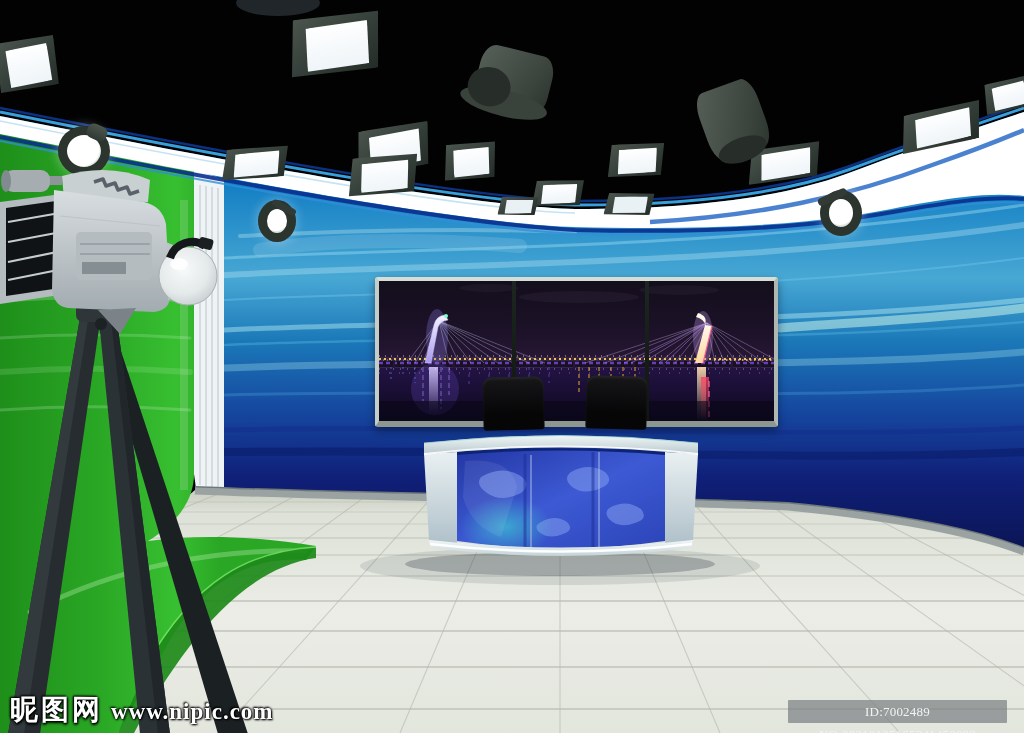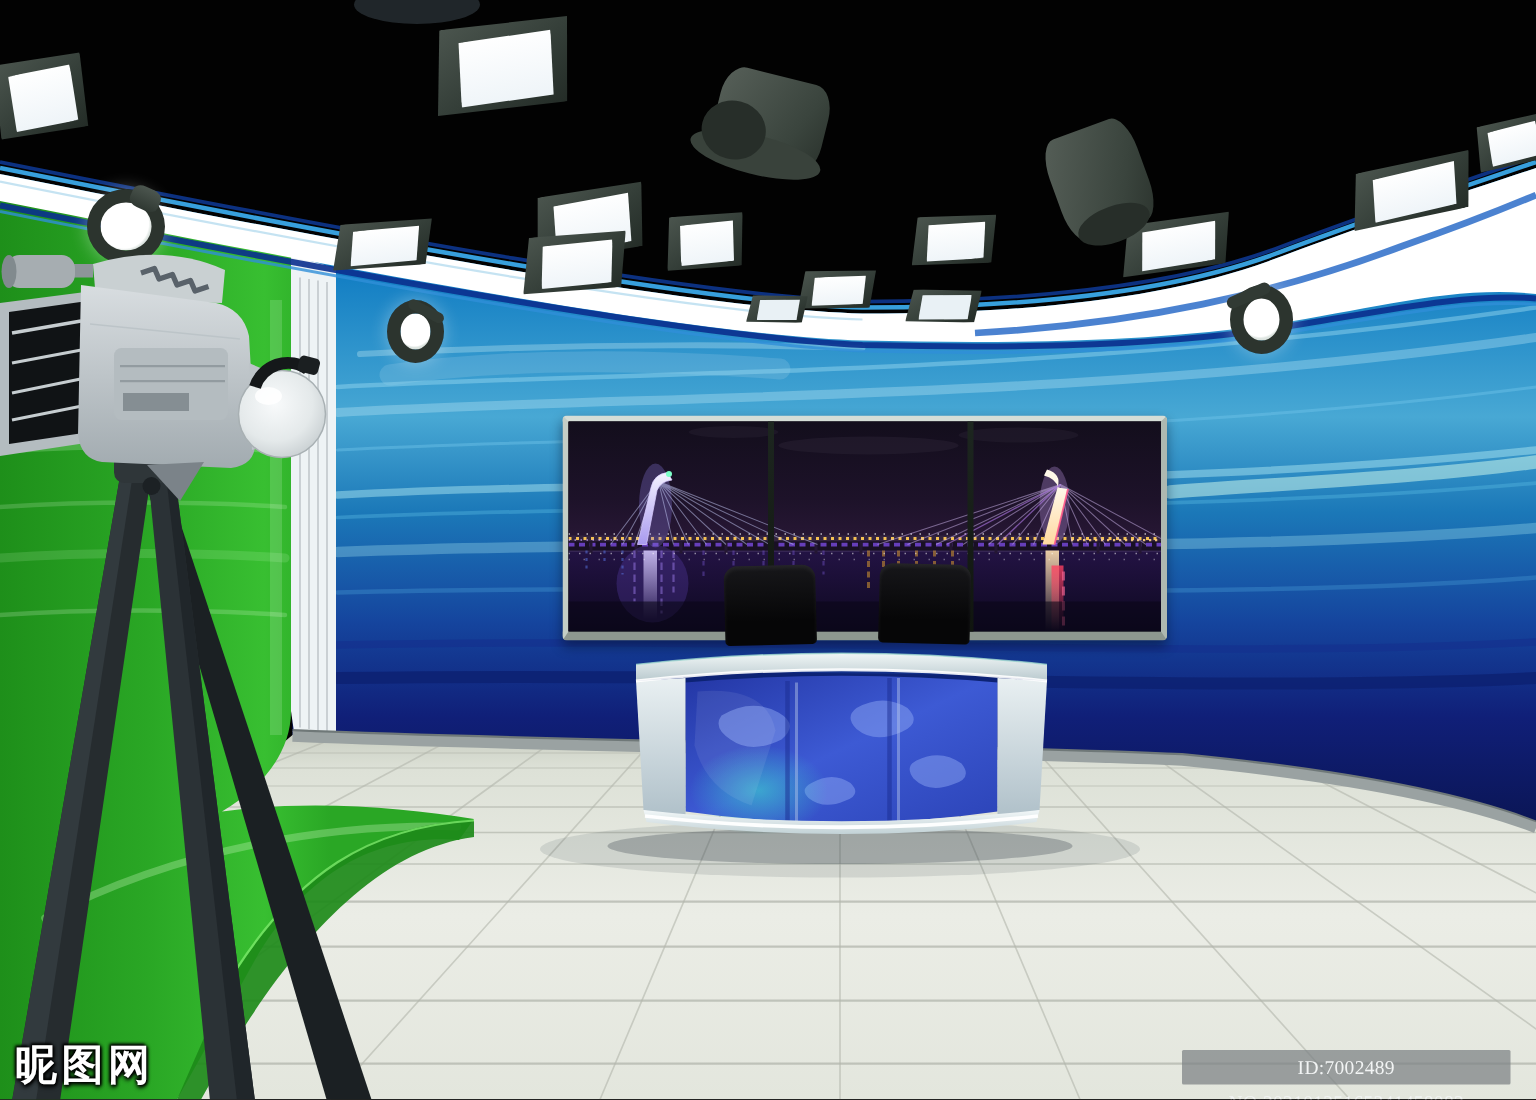--- a/index.html
+++ b/index.html
@@ -418,16 +418,17 @@
 
     <g>
       <rect x="46" y="30" width="16" height="9" fill="#8d9599"></rect>
       <rect x="4" y="24" width="46" height="22" rx="9" fill="#a6adb1"></rect>
       <ellipse cx="6" cy="35" rx="5" ry="11" fill="#818a8e"></ellipse>
     </g>
   </svg>
 
   <div class="wm-left">
     <span class="wm-logo">昵图网</span>
+    <span class="wm-url">www.nipic.com</span>
   </div>
   <div class="wm-id">ID:7002489 NO:20210125165341458082</div>
 
 </div>
 
 </body></html>

